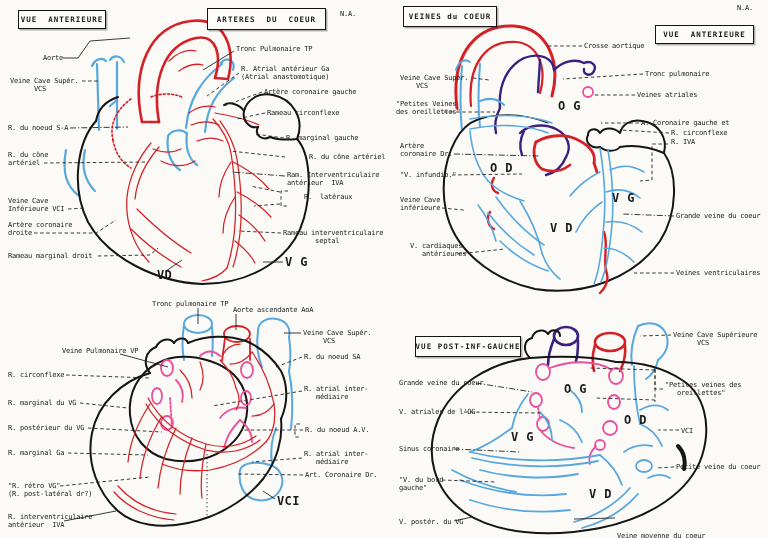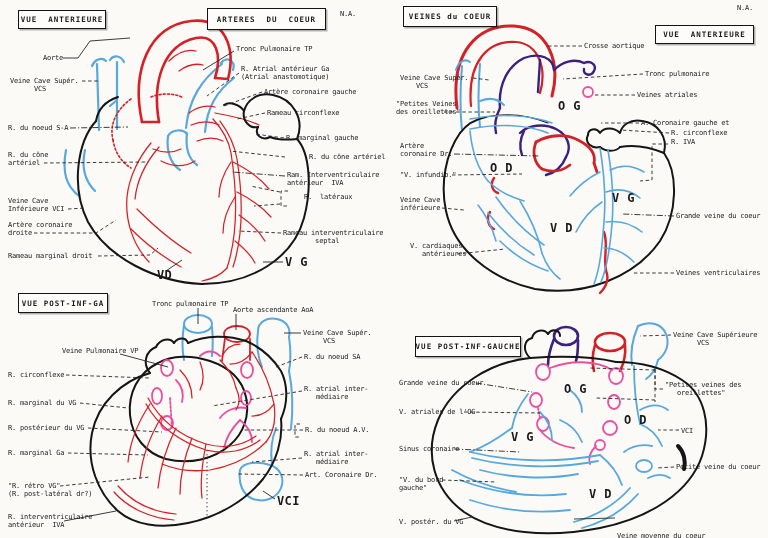--- a/index.html
+++ b/index.html
@@ -385,21 +385,20 @@
       <div class="fig-label" style="left: 400px; top: 142px;"><div>Artère</div><div>coronaire Dr.</div></div>
       <div class="fig-label" style="left: 400px; top: 171px;"><div>"V. infundib."</div></div>
       <div class="fig-label" style="left: 400px; top: 196px;"><div>Veine Cave</div><div>inférieure</div></div>
       <div class="fig-label" style="left: 399px; top: 242px; margin-left: 11px;"><div>V. cardiaques</div><div>   antérieures</div></div>
       <div class="fig-label" style="left: 676px; top: 212px;"><div>Grande veine du coeur</div></div>
       <div class="fig-label" style="left: 676px; top: 269px;"><div>Veines ventriculaires</div></div>
       <div class="fig-label bold" style="left: 558px; top: 102px;"><div>O G</div></div>
       <div class="fig-label bold" style="left: 490px; top: 164px;"><div>O D</div></div>
       <div class="fig-label bold" style="left: 550px; top: 224px;"><div>V D</div></div>
       <div class="fig-label bold" style="left: 612px; top: 194px;"><div>V G</div></div>
-      <div class="title-box" style="left: 18px; top: 293px; width: 88px; height: 18px;">VUE POST-INF-GA</div>
       <div class="fig-label" style="left: 152px; top: 300px;"><div>Tronc pulmonaire TP</div></div>
       <div class="fig-label" style="left: 233px; top: 306px;"><div>Aorte ascendante AoA</div></div>
       <div class="fig-label" style="left: 303px; top: 329px;"><div>Veine Cave Supér.</div><div>     VCS</div></div>
       <div class="fig-label" style="left: 62px; top: 347px;"><div>Veine Pulmonaire VP</div></div>
       <div class="fig-label" style="left: 304px; top: 353px;"><div>R. du noeud SA</div></div>
       <div class="fig-label" style="left: 8px; top: 371px;"><div class="ul">R. circonflexe</div></div>
       <div class="fig-label" style="left: 304px; top: 385px;"><div>R. atrial inter-</div><div>   médiaire</div></div>
       <div class="fig-label" style="left: 8px; top: 399px;"><div>R. marginal du VG</div></div>
       <div class="fig-label" style="left: 8px; top: 424px;"><div>R. postérieur du VG</div></div>
       <div class="fig-label" style="left: 305px; top: 426px;"><div class="ul">R. du noeud A.V.</div></div>

